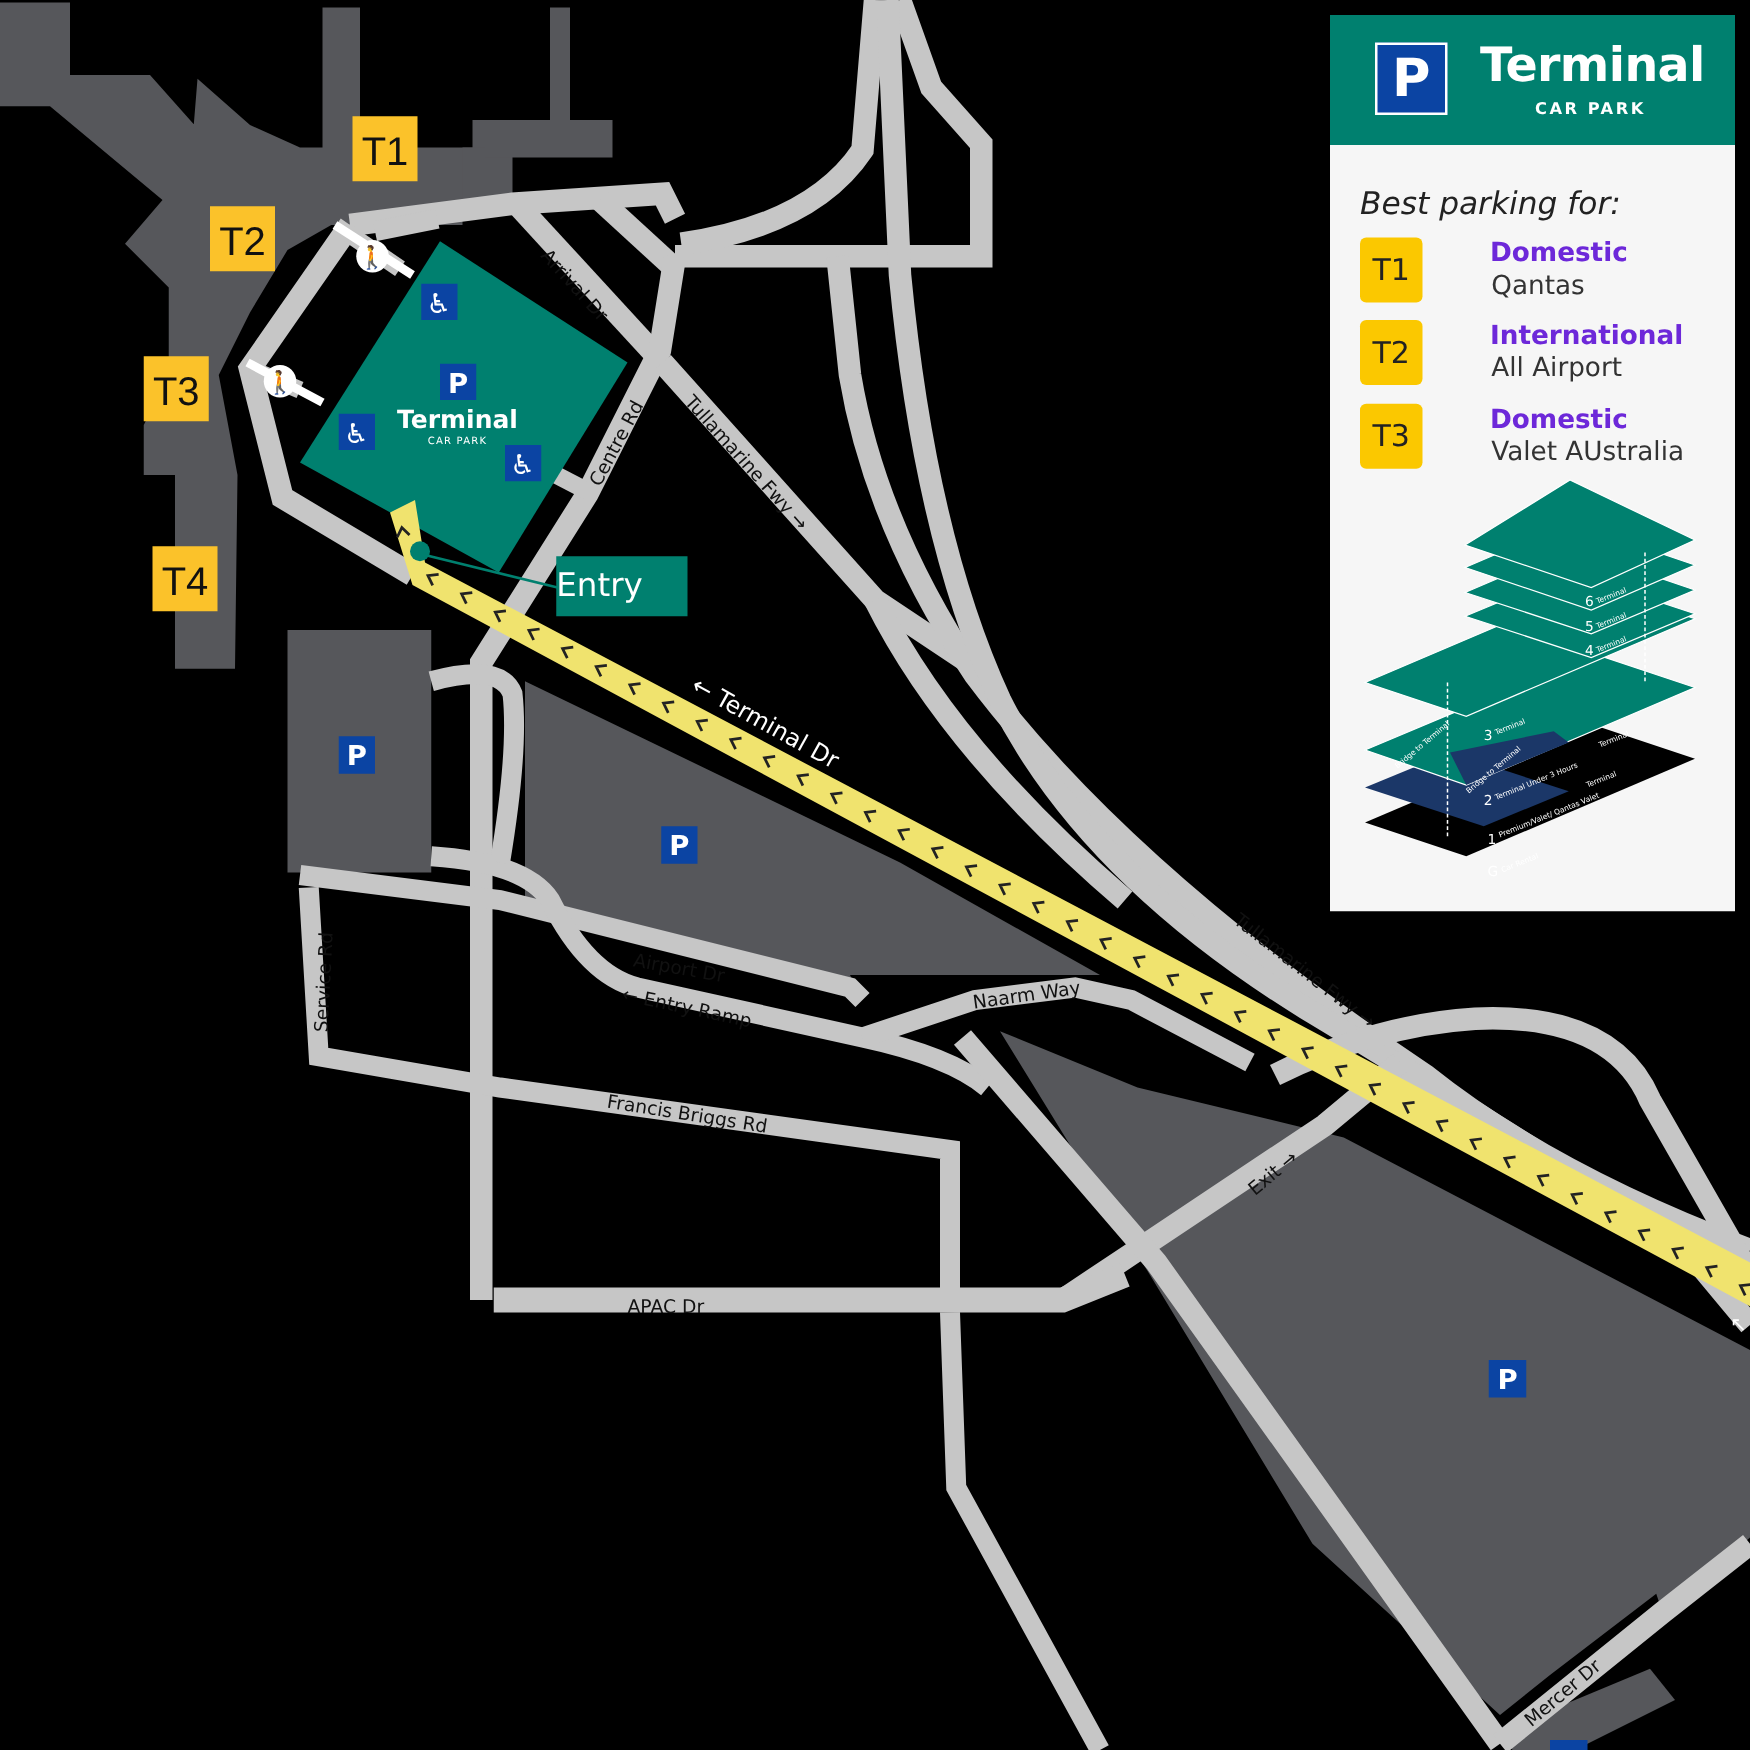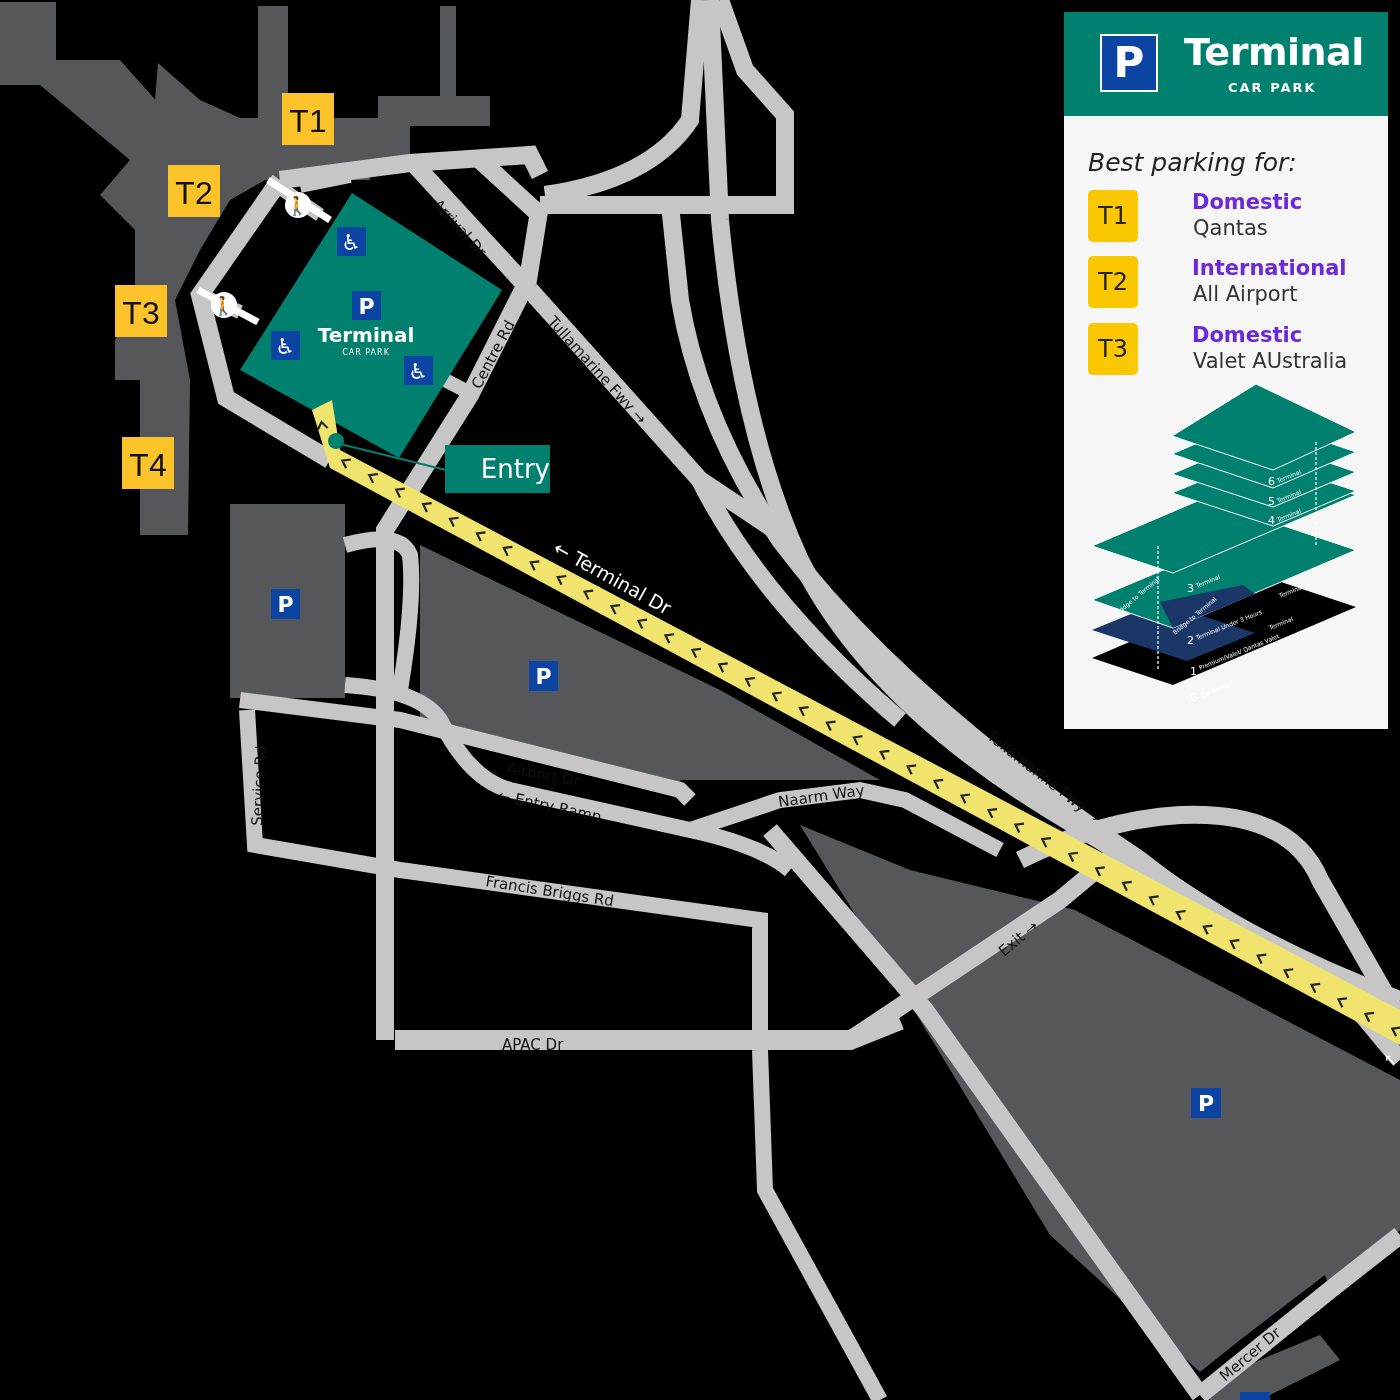--- a/index.html
+++ b/index.html
@@ -24,21 +24,21 @@
   .legend-sub { position: absolute; left: 164px; top: 68px; color: #fff; font-size: 13px; font-weight: bold; letter-spacing: 2px; font-family: "DejaVu Sans", sans-serif; }
   .legend-best { position: absolute; left: 24px; top: 136px; font-size: 25px; color: #222; font-family: "DejaVu Sans", sans-serif; font-style: italic; }
   .legend-item { position: absolute; left: 24px; height: 52px; width: 290px; }
   .legend-item .badge { position: absolute; left: 0; top: 0; width: 50px; height: 52px; background: #fbc800; border-radius: 5px; font-size: 24px; line-height: 52px; text-align: center; color: #222; font-family: "DejaVu Sans", sans-serif; }
   .legend-item .l1 { position: absolute; left: 68px; top: 0px; font-size: 21px; font-weight: bold; color: #6d28d9; font-family: "DejaVu Sans", sans-serif; margin-left: 36px; }
   .legend-item .l2 { position: absolute; left: 68px; top: 26px; font-size: 21px; color: #333; font-family: "DejaVu Sans", sans-serif; margin-left: 37px; }
   .stack { position: absolute; left: 16px; top: 368px; width: 300px; height: 340px; }
   .stack-lbl { font-family: "DejaVu Sans", sans-serif; fill: #fff; }
 
   
-  .entry-box { position: absolute; left: 445px; top: 445px; width: 105px; height: 48px; background: #00806f; color: #fff; font-size: 26px; line-height: 48px; text-align: right; font-family: "DejaVu Sans", sans-serif; }
+  .entry-box { position: absolute; left: 445px; top: 445px; width: 105px; height: 48px; background: #00806f; color: #fff; font-size: 26px; line-height: 48px; text-align: left; font-family: "DejaVu Sans", sans-serif; }
 </style>
 </head>
 <body>
 
 <svg id="map" viewBox="0 0 1400 1400" xmlns="http://www.w3.org/2000/svg">
   <rect width="1400" height="1400" fill="#000"></rect>
 
   <g>
     <polygon class="bldg" points="0,2 56,2 56,60 120,60 160,105 155,100 158,63 200,100 240,118 258,118 258,6 288,6 288,118 410,118 410,160 370,160 370,180 265,180 230,200 200,250 175,300 190,380 188,535 140,535 140,380 115,380 115,340 135,300 135,230 100,195 130,160 40,85 0,85"></polygon>
     <rect class="bldg" x="440" y="6" width="16" height="92"></rect>

